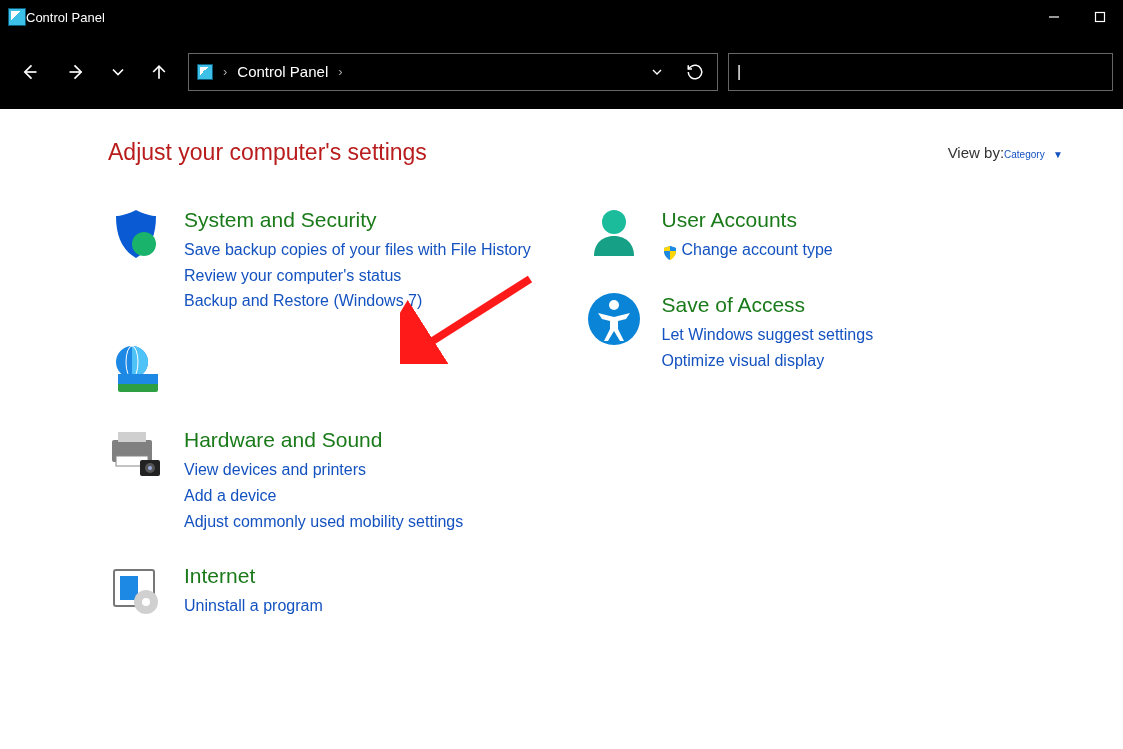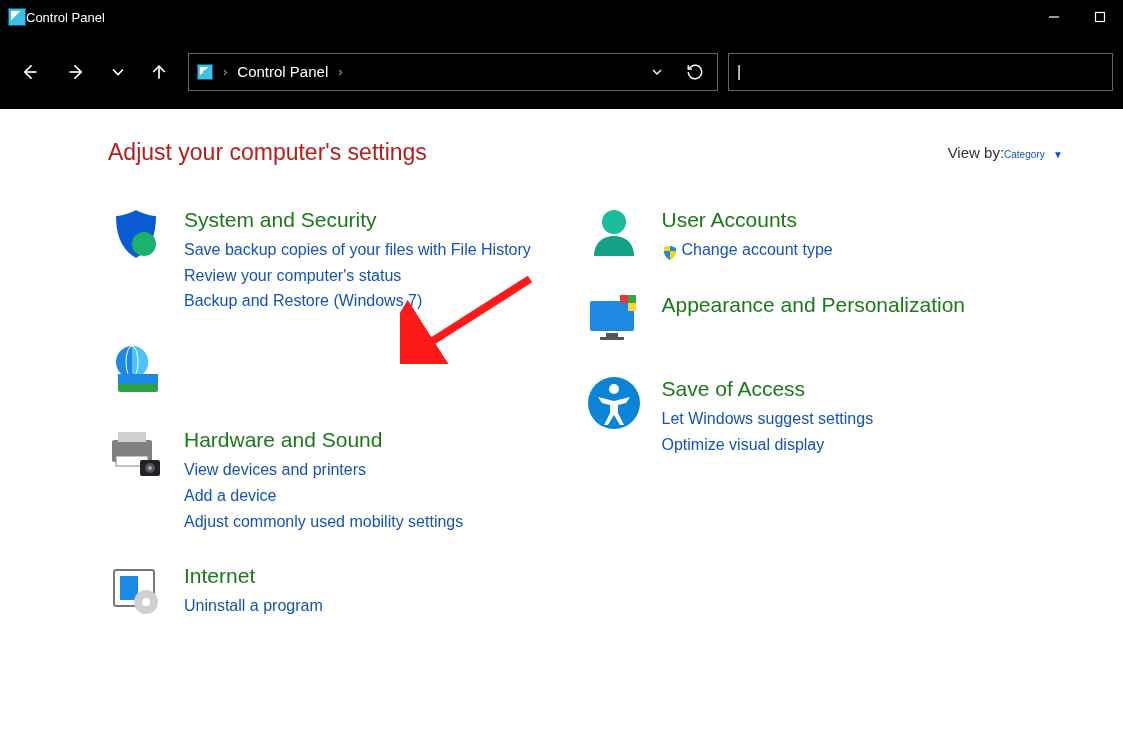--- a/index.html
+++ b/index.html
@@ -217,36 +217,20 @@
                   <path d="M8 1L2 3v3c0 4 3 7 6 8V1z" fill="#ffd600"></path>
                   <path d="M8 1l6 2v3h-6z" fill="#1e88e5"></path>
                   <path d="M2 6h6v9C5 14 2 10 2 6z" fill="#1e88e5"></path>
                   <path d="M8 6h6c0 4-3 8-6 9V6z" fill="#ffd600"></path>
                 </svg>
             </span><span>Change account type</span>
           </a>
         </div>
       </div>
 
-      <div class="category">
-        <div class="cat-icon">
-          <svg viewBox="0 0 56 56">
-              <rect x="4" y="10" width="44" height="30" rx="2" fill="#1e88e5"></rect>
-              <rect x="20" y="42" width="12" height="4" fill="#555"></rect>
-              <rect x="14" y="46" width="24" height="3" fill="#555"></rect>
-              <rect x="34" y="4" width="8" height="8" fill="#e53935"></rect>
-              <rect x="42" y="4" width="8" height="8" fill="#43a047"></rect>
-              <rect x="34" y="12" width="8" height="8" fill="#1e88e5"></rect>
-              <rect x="42" y="12" width="8" height="8" fill="#fdd835"></rect>
-            </svg>
-        </div>
-        <div class="cat-body">
-          <a class="cat-title" style="display:block">Appearance and Personalization</a>
-        </div>
-      </div>
 
 
       <div class="category">
         <div class="cat-icon">
           <svg viewBox="0 0 56 56">
               <circle cx="28" cy="28" r="26" fill="#0a84d6"></circle>
               <circle cx="28" cy="14" r="5" fill="#fff"></circle>
               <path d="M12 22l16 4 16-4-4 6-8 2v8l6 12h-4l-6-10-6 10h-4l6-12v-8l-8-2z" fill="#fff"></path>
             </svg>
         </div>

